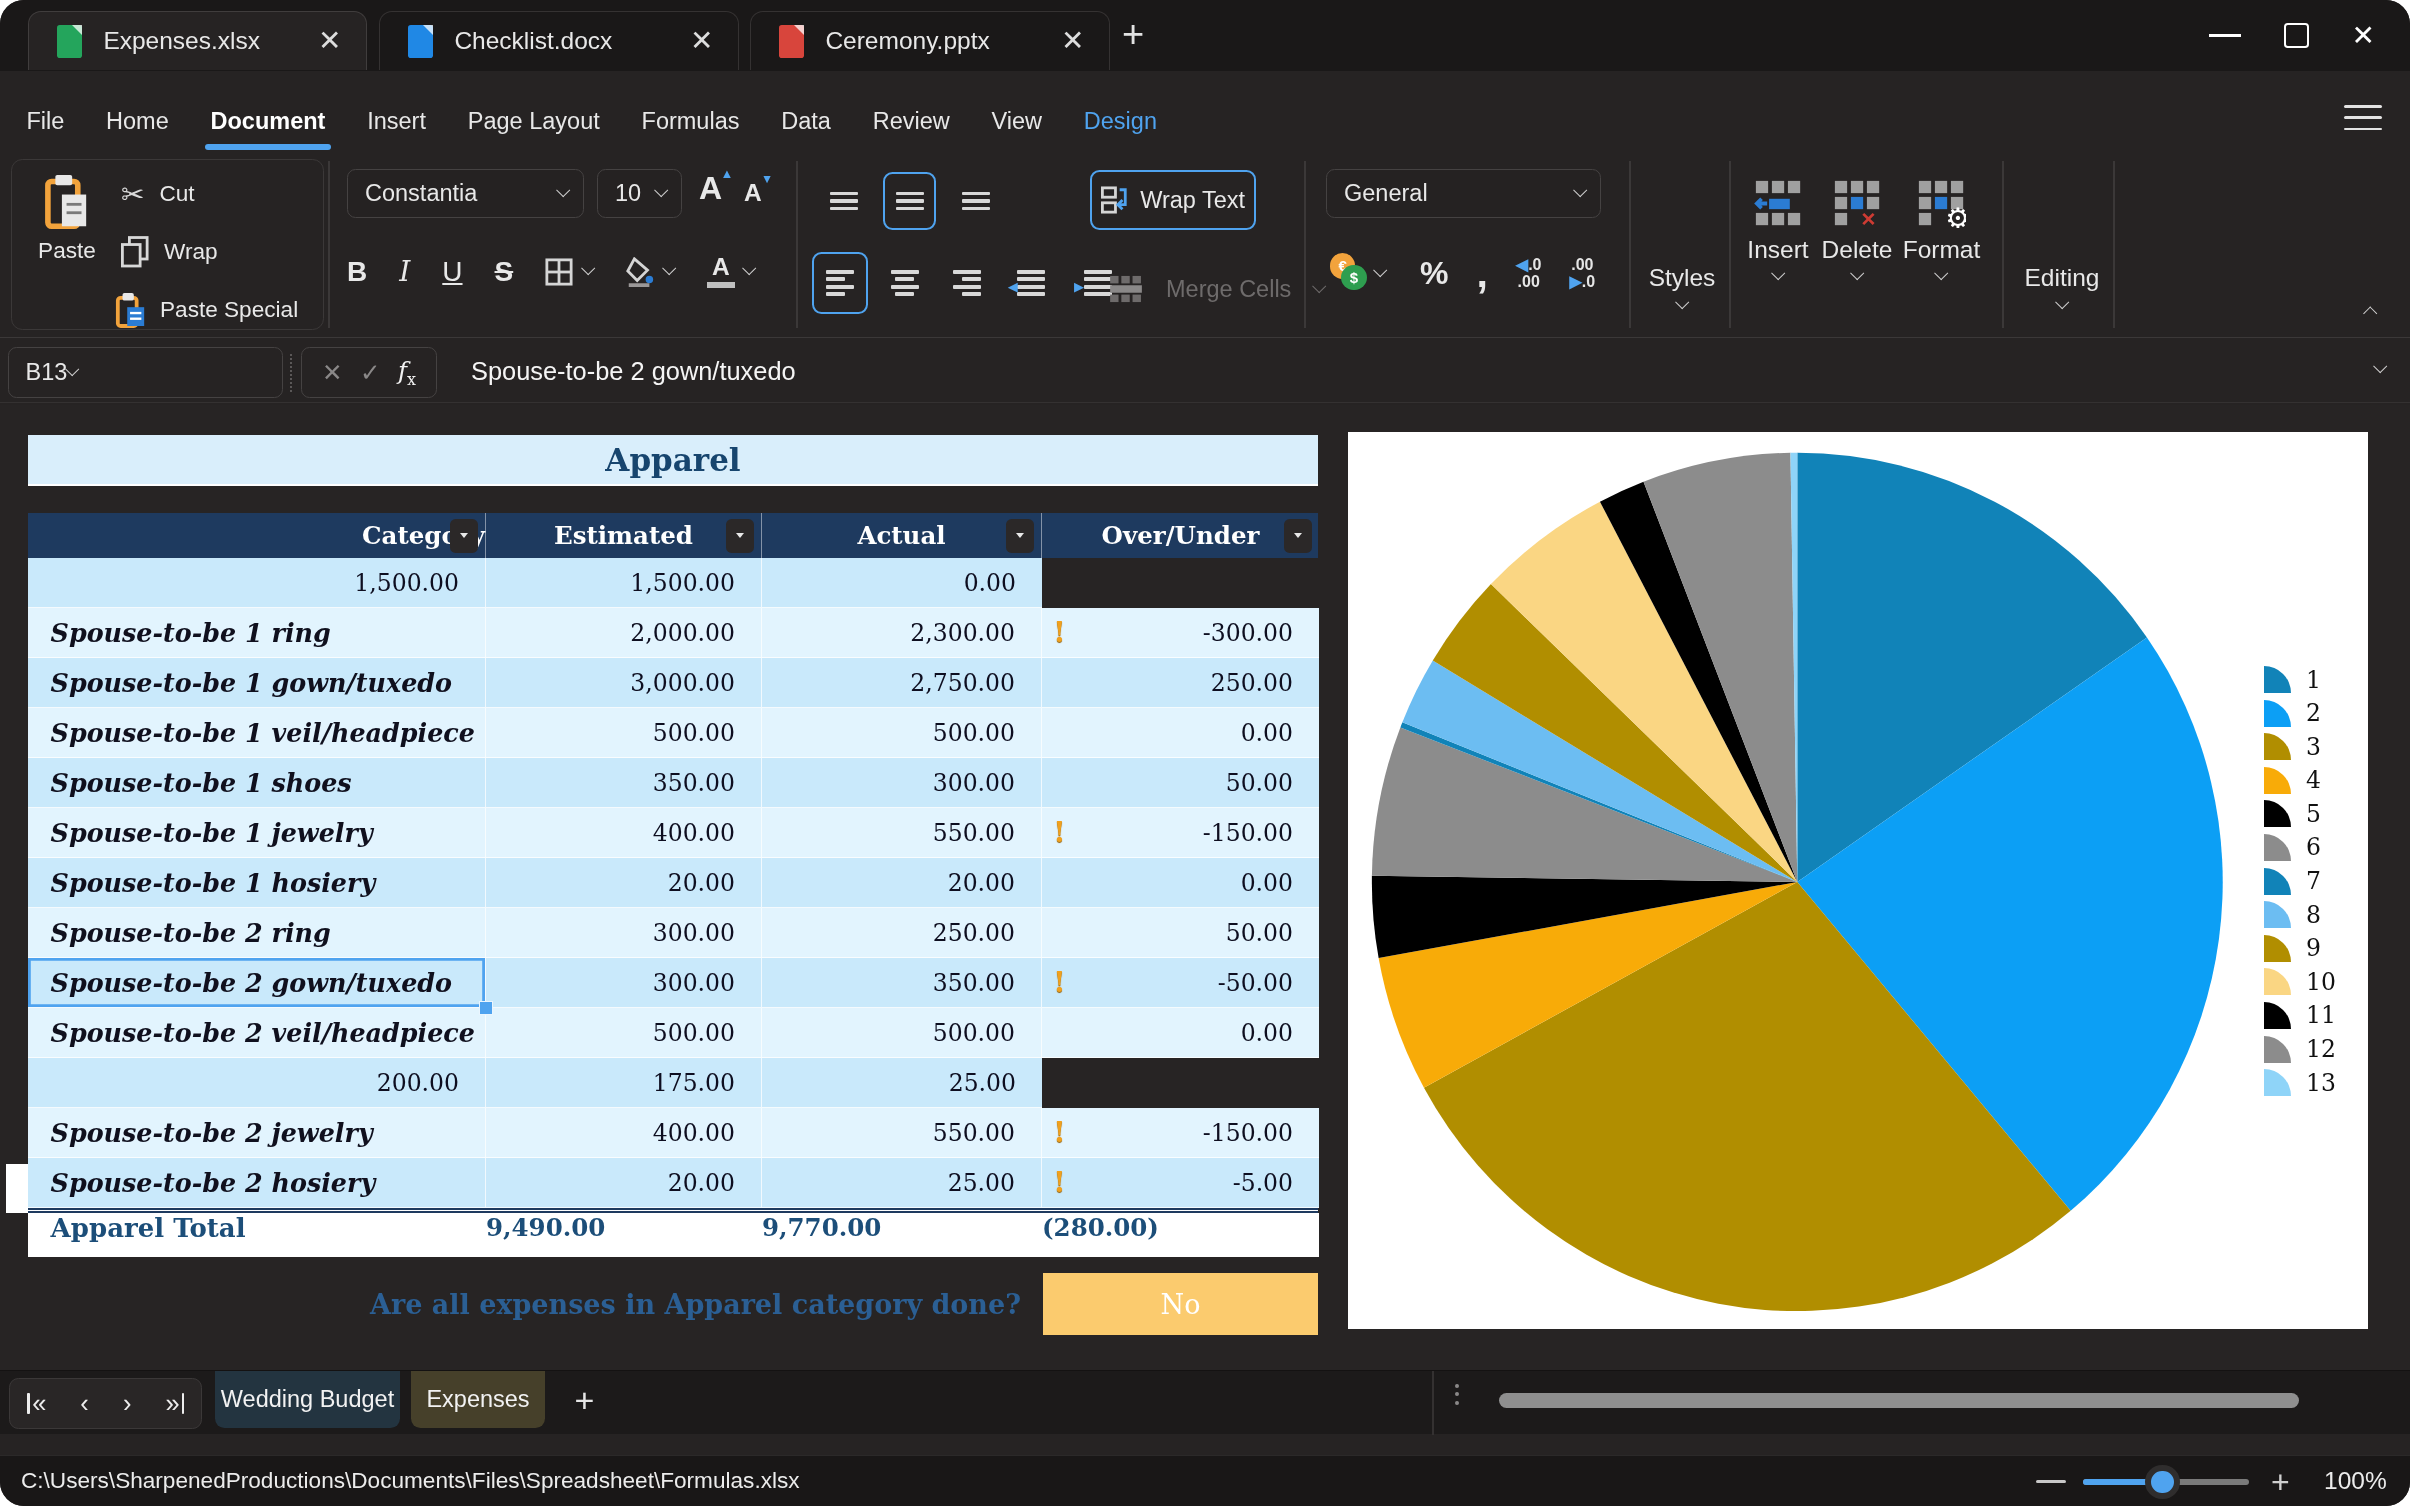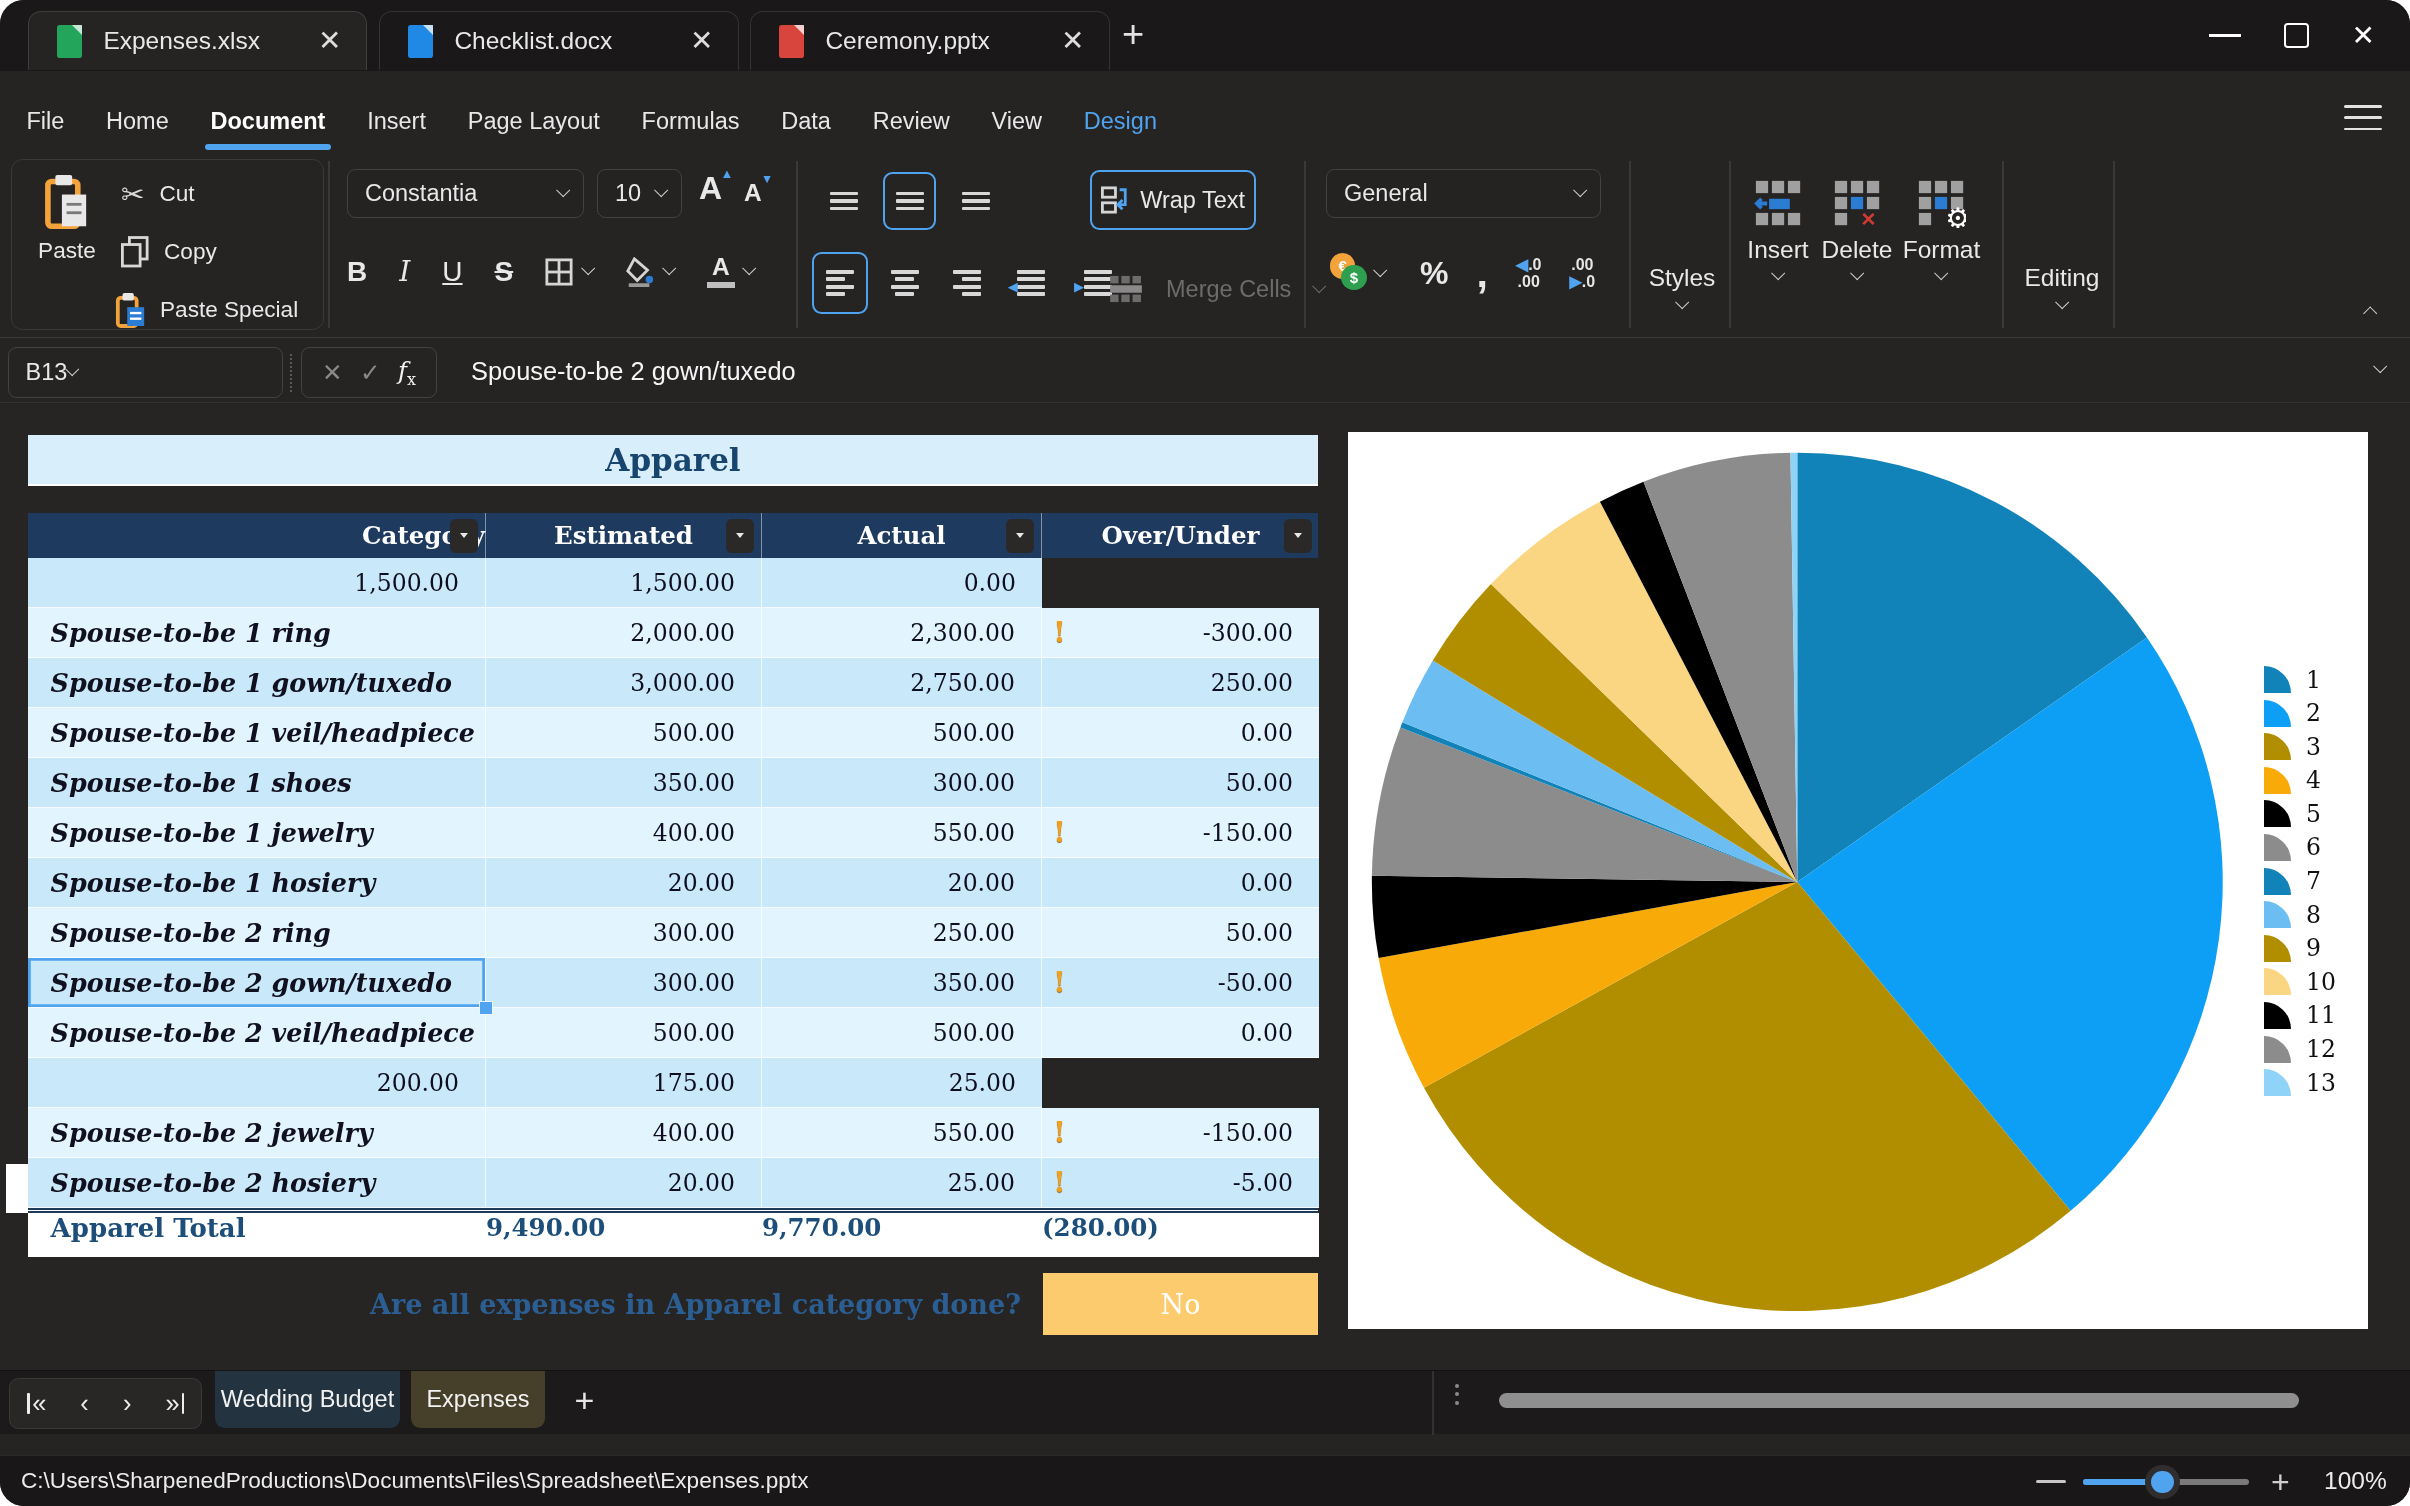--- a/index.html
+++ b/index.html
@@ -180,21 +180,21 @@
     </div>
     <div class="abs" style="left:121px;top:24.5px;display:flex;align-items:center;gap:15px;">
       <span style="color:#D8D8D8;font-size:28px;">✂</span>
       <span class="rlabel">Cut</span>
     </div>
     <div class="abs" style="left:121px;top:83px;display:flex;align-items:center;gap:15px;">
       <svg width="28" height="32" viewBox="0 0 30 34">
         <rect x="9" y="1.5" width="19" height="23" fill="none" stroke="#D8D8D8" stroke-width="3"></rect>
         <rect x="1.5" y="9" width="19" height="23" fill="#262323" stroke="#D8D8D8" stroke-width="3"></rect>
       </svg>
-      <span class="rlabel">Copy</span>
+      <span class="rlabel">Wrap</span>
     </div>
     <div class="abs" style="left:115px;top:139px;display:flex;align-items:center;gap:13px;">
       <svg width="32" height="36" viewBox="0 0 34 38">
         <rect x="3" y="6" width="20" height="30" rx="3" fill="none" stroke="#F2A33C" stroke-width="4"></rect>
         <rect x="8" y="1" width="12" height="8" rx="2" fill="#E8E8E8"></rect>
         <rect x="13" y="16" width="18" height="20" fill="#2B7CD3"></rect>
         <rect x="16" y="21" width="12" height="2.5" fill="#FFFFFF"></rect>
         <rect x="16" y="27" width="12" height="2.5" fill="#FFFFFF"></rect>
       </svg>
       <span class="rlabel">Paste Special</span>
@@ -696,21 +696,21 @@
     <div id="paneline"></div>
     <div id="hsplit">
         <i></i>
         <i></i>
         <i></i>
       </div>
     <div id="hscroll"></div>
   </div>
 
   <div id="statusbar">
-    <div id="pathtext">C:\Users\SharpenedProductions\Documents\Files\Spreadsheet\Expenses.pptx</div>
+    <div id="pathtext">C:\Users\SharpenedProductions\Documents\Files\Spreadsheet\Formulas.xlsx</div>
     <div id="zminus"></div>
     <div id="ztrack">
         <div id="zfill"></div>
       </div>
     <div id="zthumb"></div>
     <div id="zplus">+</div>
     <div id="zoomlabel">100%</div>
   </div>
 
 </div>

